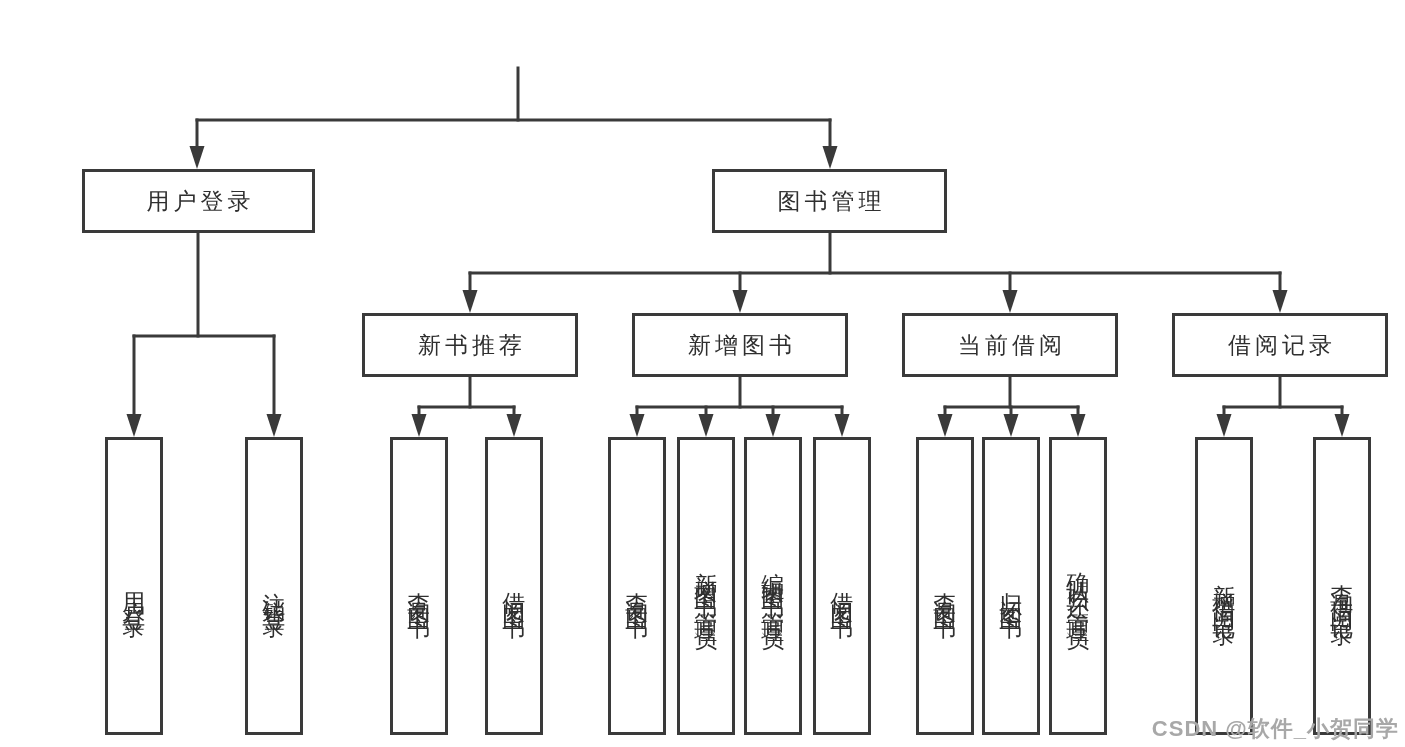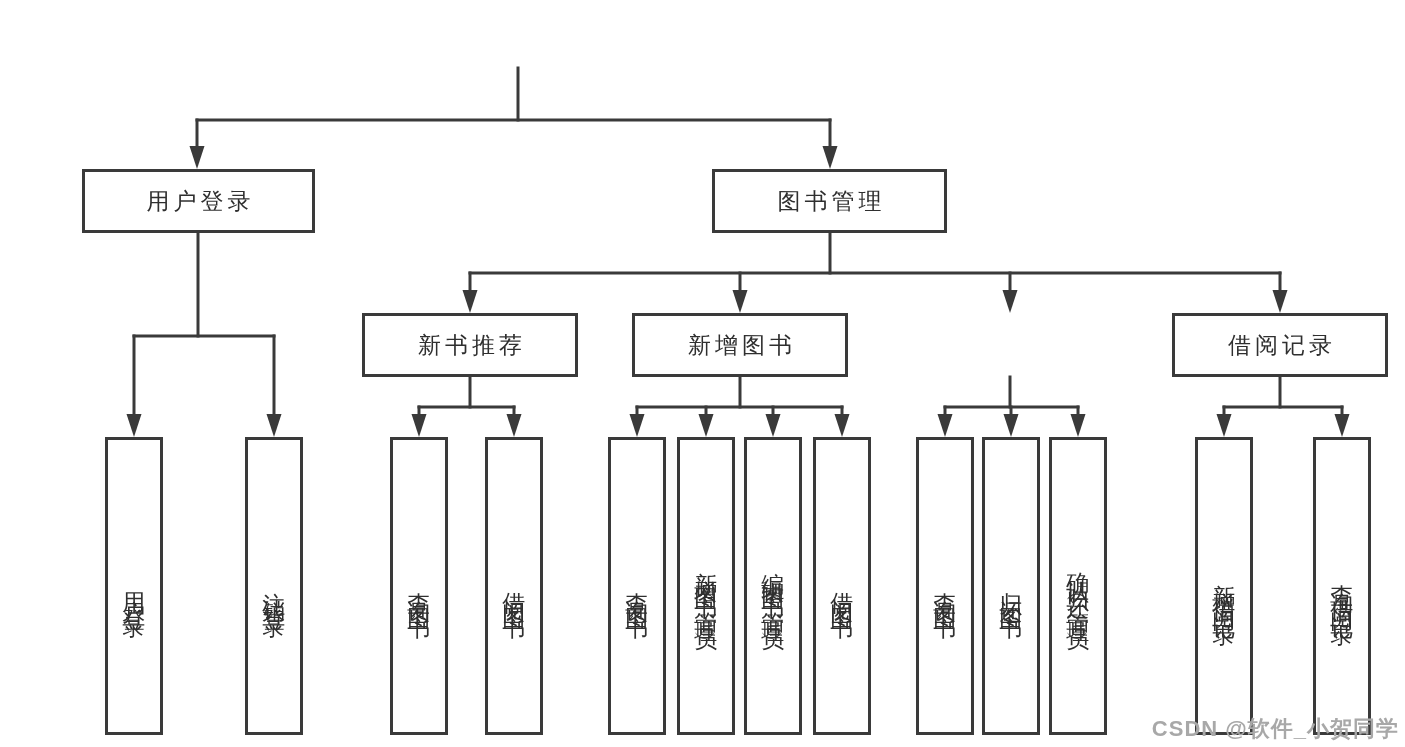--- a/index.html
+++ b/index.html
@@ -104,20 +104,23 @@
   <div class="box h" style="left:712px;top:169px;width:235px;height:64px">
     <span>图书管理</span>
   </div>
 
   <div class="box h" style="left:362px;top:313px;width:216px;height:64px">
     <span>新书推荐</span>
   </div>
   <div class="box h" style="left:632px;top:313px;width:216px;height:64px">
     <span>新增图书</span>
   </div>
+  <div class="box h" style="left:902px;top:313px;width:216px;height:64px">
+    <span>当前借阅</span>
+  </div>
   <div class="box h" style="left:1172px;top:313px;width:216px;height:64px">
     <span>借阅记录</span>
   </div>
 
   <div class="box v" style="left:105px;top:437px;width:58px;height:298px">
     <span>用户登录</span>
   </div>
   <div class="box v" style="left:245px;top:437px;width:58px;height:298px">
     <span>注销登录</span>
   </div>

